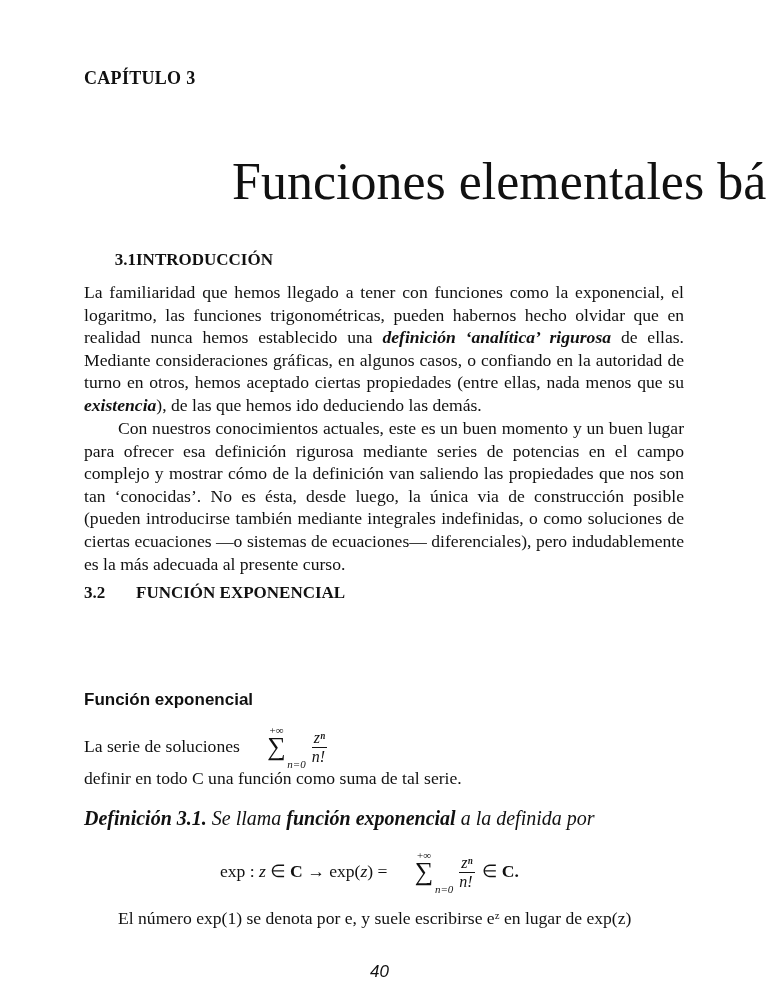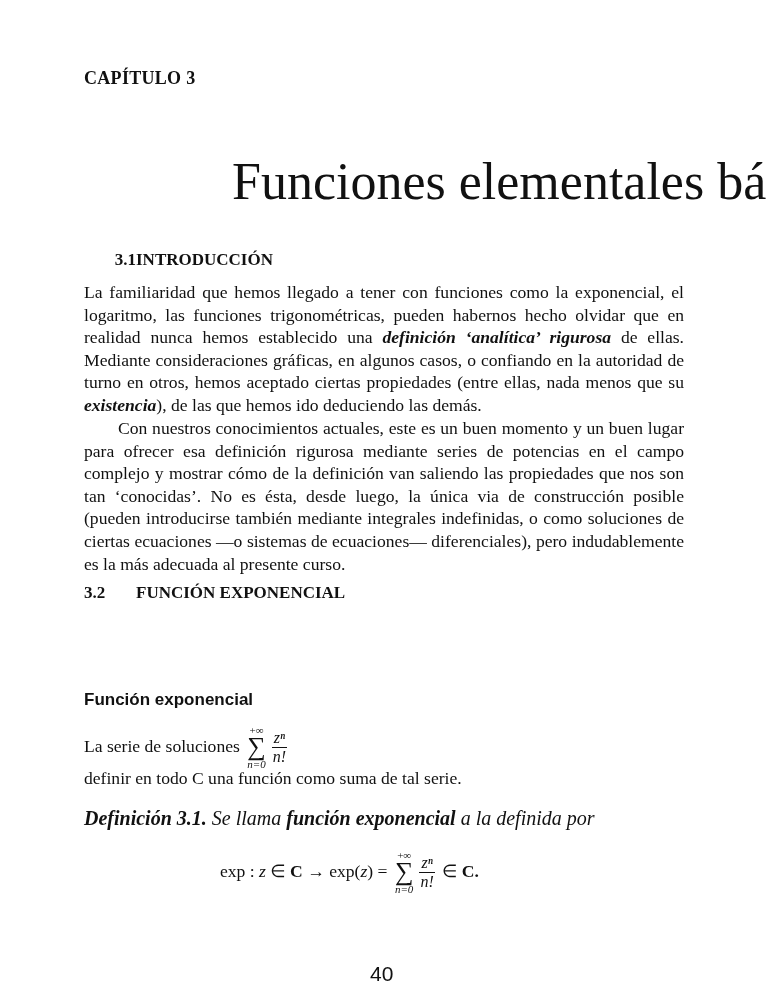--- a/index.html
+++ b/index.html
@@ -9,30 +9,30 @@
   .chapter-title { left:232px; top:152px; font-size:52px; font-weight:normal; white-space:nowrap; }
   .section-h { font-weight:bold; font-size:17px; white-space:nowrap; }
   .section-h .num { display:inline-block; width:52px; }
   .para { left:84px; width:600px; font-size:17.6px; line-height:22.6px; text-align:justify; }
   .para .indent { display:inline-block; width:34px; }
   .para .bi { font-weight:bold; font-style:italic; }
   .subsec { left:84px; top:690px; font-family:"Liberation Sans", sans-serif; font-weight:bold; font-size:17px; }
   .sum { display:inline-block; position:relative; vertical-align:middle; text-align:center; margin:0 3px; }
   .sum .lim-top { display:block; font-size:11px; line-height:11px; }
   .sum .sigma { display:block; font-size:26px; line-height:22px; }
-  .sum .lim-bot { display:block; font-size:11px; line-height:12px; font-style:italic; }
-  .frac { display:inline-block; vertical-align:middle; text-align:center; margin:0 3px; }
+  .sum .lim-bot { display:block; font-size:11px; line-height:12px; font-style:italic;margin-left:40px; }
+  .frac { display:inline-block; vertical-align:middle; margin:0 3px; }
   .frac .numr { display:block; font-style:italic; font-size:16px; line-height:18px; border-bottom:1px solid #111; padding:0 2px; }
   .frac .den { display:block; font-style:italic; font-size:16px; line-height:18px; }
   .def { left:84px; top:807px; font-size:20px; font-style:italic; white-space:nowrap; }
   .def .b { font-weight:bold; }
   .formula { left:360px; top:845px; font-size:17.6px; white-space:nowrap; }
   .formula .it { font-style:italic; }
   .formula .bold { font-weight:bold; }
-  .page-num { left:370px; top:962px; font-family:"Liberation Sans", sans-serif; font-size:21px; }
+  .page-num { left:370px; top:962px; font-family:"Liberation Sans", sans-serif; font-style:italic; font-size:17px; }
 </style>
 </head>
 <body>
 
 <div class="abs chapter-label">CAPÍTULO 3</div>
 <div class="abs chapter-title">Funciones elementales básicas</div>
 
 <div class="abs section-h" style="left:84px; top:250px;text-align:right;">
   <span class="num">3.1</span><span>INTRODUCCIÓN</span>
 </div>
@@ -74,16 +74,16 @@
     <span class="lim-top">+∞</span>
     <span class="sigma">∑</span>
     <span class="lim-bot">n=0</span>
   </span><span class="frac">
     <span class="numr">zⁿ</span>
     <span class="den">n!</span>
   </span><span> ∈ </span><span class="bold">C.</span>
 </div>
 
 <div class="abs para" style="top:907px;">
-  <span class="indent"></span><br>
+  <span class="indent"></span><span>El número exp(1) se denota por e, y suele escribirse eᶻ en lugar de exp(z)</span><br>
 </div>
 
 <div class="abs page-num">40</div>
 
 </body></html>

